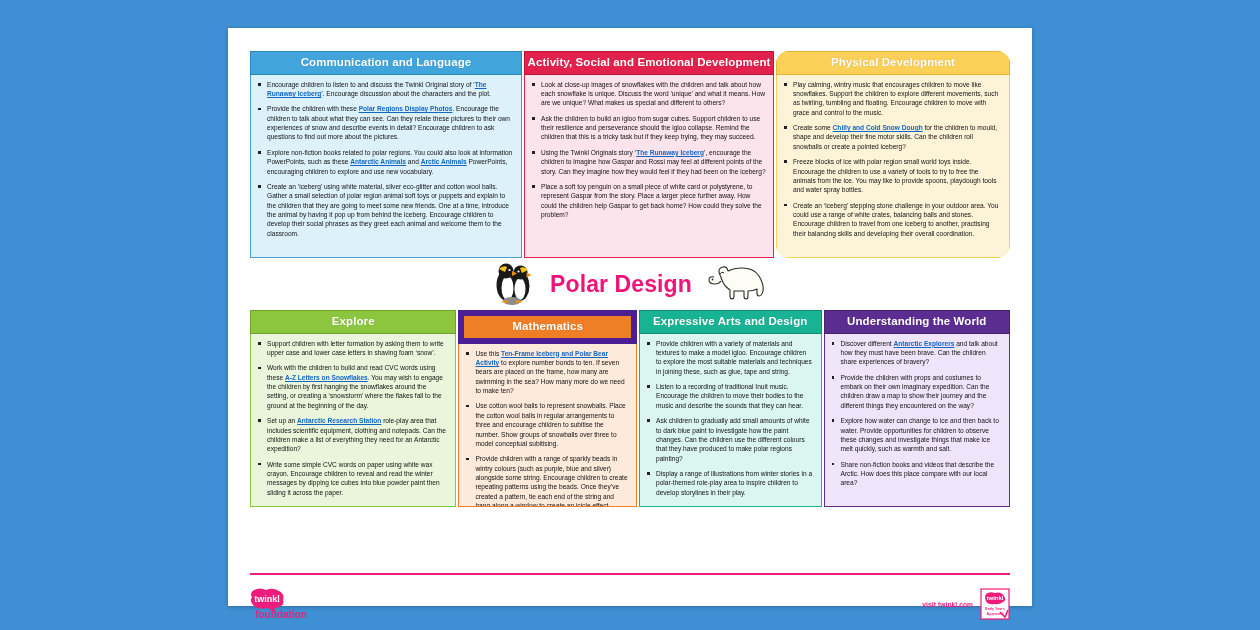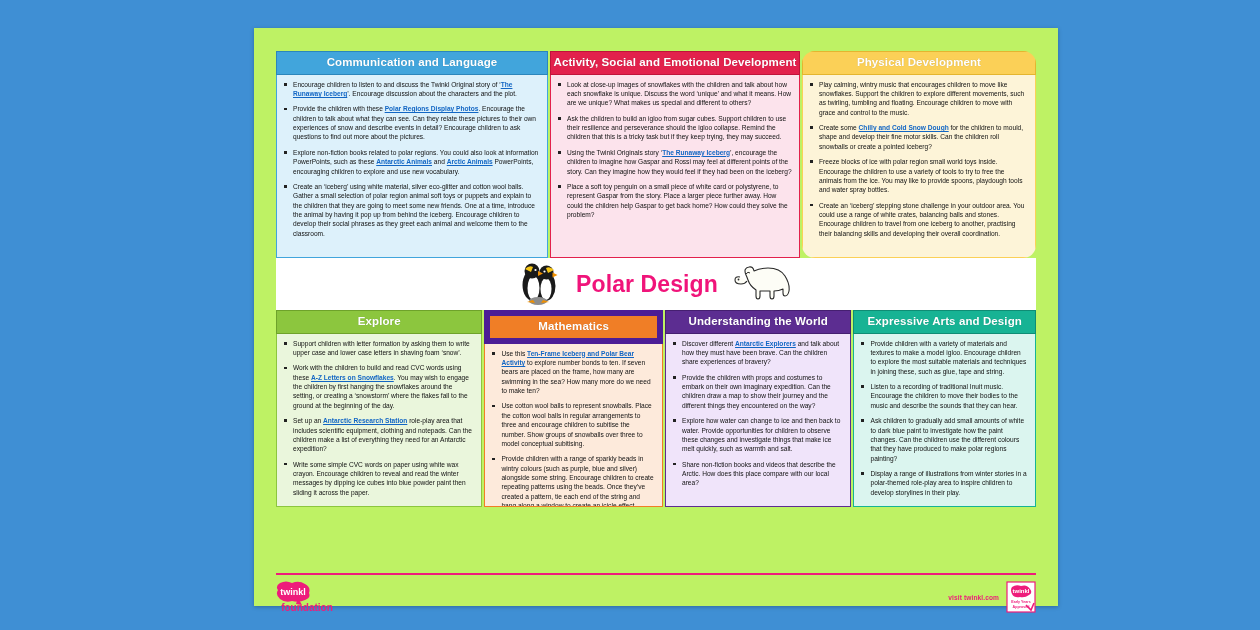--- a/index.html
+++ b/index.html
@@ -14,23 +14,22 @@
     position: relative;
     width: 1260px; height: 630px;
     background: #3f8fd4;
   }
 
   
   .sheet {
     position: absolute;
     left: 228px; top: 28px;
     width: 804px; height: 578px;
-    background: #bef264;
+    background: #ffffff;
     box-shadow: 0 1px 4px rgba(0,0,0,.25);
-    margin-left: 26px;
   }
   .sheet-inner {
     position: absolute;
     left: 22px; top: 23px;
     width: 760px; height: 540px;
   }
 
   
   .row { display: flex; width: 760px; gap: 2px; }
   .row-top { height: 207px; }
@@ -124,21 +123,21 @@
     white-space: nowrap;
   }
   .mascot { flex: 0 0 auto; display:block; }
 
   
   .footer {
     position: absolute;
     left: 22px; top: 545px;
     width: 760px; height: 42px;
     border-top: 2px solid #ee1c7b;
-    padding-top: 6px;
+    padding-top: 13px;
     display: flex;
     align-items: flex-start;
     justify-content: space-between;
   }
   .twinkl-foundation { width: 64px; height: 34px; }
   .footer-right { display: flex; align-items: center; gap: 7px; }
   .visit-text {
     font-size: 6.6px;
     color: #ee1c7b;
     font-weight: bold;
@@ -235,39 +234,39 @@
         <div class="col c-math w-math">
           <div class="col-head">Mathematics</div>
           <div class="col-body">
             <ul class="points">
                 <li><span>Use this </span><span class="lnk">Ten-Frame Iceberg and Polar Bear Activity</span><span> to explore number bonds to ten. If seven bears are placed on the frame, how many are swimming in the sea? How many more do we need to make ten?</span></li>
                 <li><span>Use cotton wool balls to represent snowballs. Place the cotton wool balls in regular arrangements to three and encourage children to subitise the number. Show groups of snowballs over three to model conceptual subitising.</span></li>
                 <li><span>Provide children with a range of sparkly beads in wintry colours (such as purple, blue and silver) alongside some string. Encourage children to create repeating patterns using the beads. Once they’ve created a pattern, tie each end of the string and hang along a window to create an icicle effect.</span></li>
               </ul>
           </div>
         </div>
+        <div class="col c-ead w-ead">
+          <div class="col-head">Expressive Arts and Design</div>
+          <div class="col-body">
+            <ul class="points">
+                <li><span>Provide children with a variety of materials and textures to make a model igloo. Encourage children to explore the most suitable materials and techniques in joining these, such as glue, tape and string.</span></li>
+                <li><span>Listen to a recording of traditional Inuit music. Encourage the children to move their bodies to the music and describe the sounds that they can hear.</span></li>
+                <li><span>Ask children to gradually add small amounts of white to dark blue paint to investigate how the paint changes. Can the children use the different colours that they have produced to make polar regions painting?</span></li>
+                <li><span>Display a range of illustrations from winter stories in a polar-themed role-play area to inspire children to develop storylines in their play.</span></li>
+              </ul>
+          </div>
+        </div>
         <div class="col c-utw w-utw">
           <div class="col-head">Understanding the World</div>
           <div class="col-body">
             <ul class="points">
                 <li><span>Discover different </span><span class="lnk">Antarctic Explorers</span><span> and talk about how they must have been brave. Can the children share experiences of bravery?</span></li>
                 <li><span>Provide the children with props and costumes to embark on their own imaginary expedition. Can the children draw a map to show their journey and the different things they encountered on the way?</span></li>
                 <li><span>Explore how water can change to ice and then back to water. Provide opportunities for children to observe these changes and investigate things that make ice melt quickly, such as warmth and salt.</span></li>
                 <li><span>Share non-fiction books and videos that describe the Arctic. How does this place compare with our local area?</span></li>
-              </ul>
-          </div>
-        </div>
-        <div class="col c-ead w-ead">
-          <div class="col-head">Expressive Arts and Design</div>
-          <div class="col-body">
-            <ul class="points">
-                <li><span>Provide children with a variety of materials and textures to make a model igloo. Encourage children to explore the most suitable materials and techniques in joining these, such as glue, tape and string.</span></li>
-                <li><span>Listen to a recording of traditional Inuit music. Encourage the children to move their bodies to the music and describe the sounds that they can hear.</span></li>
-                <li><span>Ask children to gradually add small amounts of white to dark blue paint to investigate how the paint changes. Can the children use the different colours that they have produced to make polar regions painting?</span></li>
-                <li><span>Display a range of illustrations from winter stories in a polar-themed role-play area to inspire children to develop storylines in their play.</span></li>
               </ul>
           </div>
         </div>
       </div>
     </div>
 
     <div class="footer">
       <span class="twinkl-foundation">
         <svg width="64" height="34" viewBox="0 0 64 34">
           <path d="M4 2 q6 -3 12 0 q7 -3 13 1 q6 3 4 9 q2 5 -4 7 q-6 3 -13 1 q-7 2 -12 -2 q-5 -4 -2 -9 q-3 -4 2 -7 z" fill="#ee1c7b"></path>

